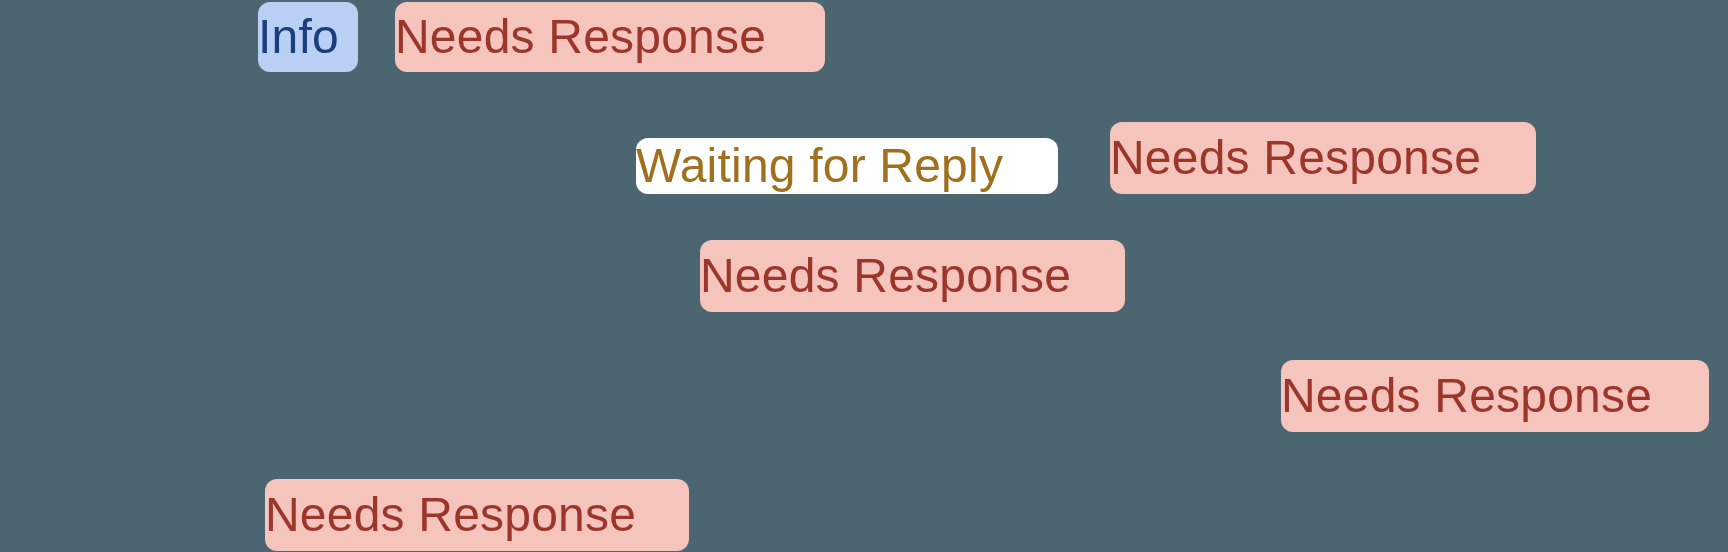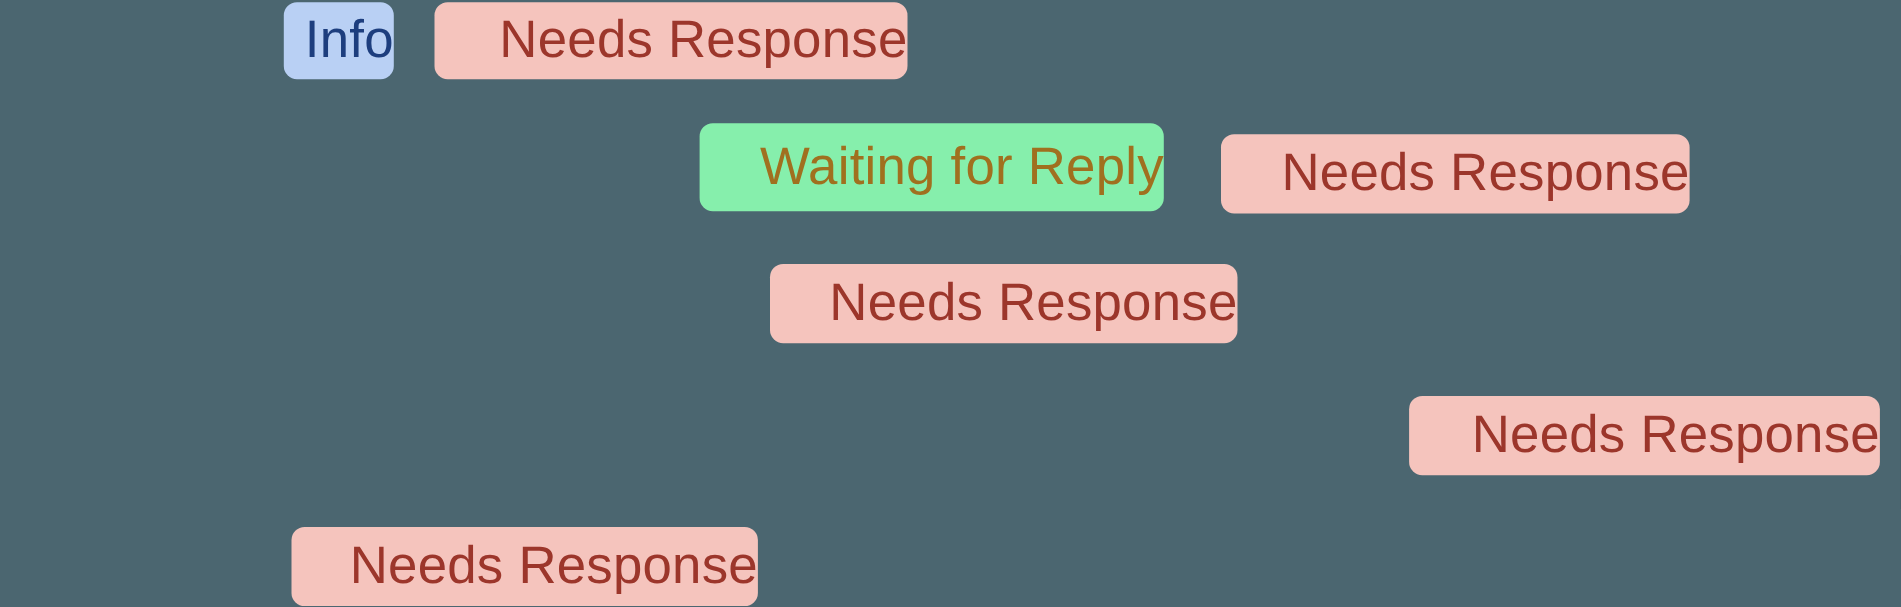--- a/index.html
+++ b/index.html
@@ -13,21 +13,21 @@
   .canvas {
     position: relative;
     width: 1728px;
     height: 552px;
     overflow: hidden;
   }
   .badge {
     position: absolute;
     display: flex;
     align-items: center;
-    justify-content: flex-end;
+    justify-content: flex-start;
     border-radius: 12px;
     box-sizing: border-box;
   }
   .badge span {
     font-size: 48px;
     font-weight: 500;
     line-height: 1;
     white-space: nowrap;
     letter-spacing: 0.2px;
   }
@@ -35,21 +35,21 @@
 </head>
 <body>
 
 <div class="canvas" id="canvas" style="background: rgb(75, 102, 112); width: 1728px; height: 552px;">
     <div class="badge" style="left: 258px; top: 2px; width: 100px; height: 70px; background: rgb(185, 208, 244);">
       <span style="color: rgb(29, 62, 126);">Info</span>
     </div>
     <div class="badge" style="left: 395px; top: 2px; width: 430px; height: 70px; background: rgb(245, 196, 189);">
       <span style="color: rgb(156, 54, 43);">Needs Response</span>
     </div>
-    <div class="badge" style="left: 636px; top: 112px; width: 422px; height: 80px; background: #86efac;">
+    <div class="badge" style="left: 636px; top: 138px; width: 422px; height: 56px; background: #ffffff;">
       <span style="color: rgb(160, 112, 31);">Waiting for Reply</span>
     </div>
     <div class="badge" style="left: 1110px; top: 122px; width: 426px; height: 72px; background: rgb(245, 196, 189);">
       <span style="color: rgb(156, 54, 43);">Needs Response</span>
     </div>
     <div class="badge" style="left: 700px; top: 240px; width: 425px; height: 72px; background: rgb(245, 196, 189);">
       <span style="color: rgb(156, 54, 43);">Needs Response</span>
     </div>
     <div class="badge" style="left: 1281px; top: 360px; width: 428px; height: 72px; background: rgb(245, 196, 189);">
       <span style="color: rgb(156, 54, 43);">Needs Response</span>

